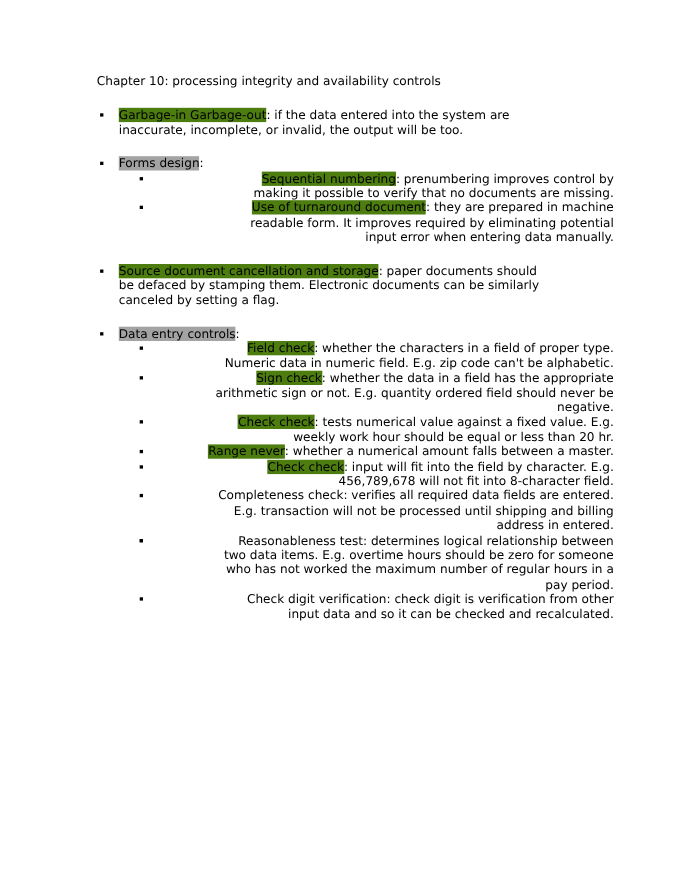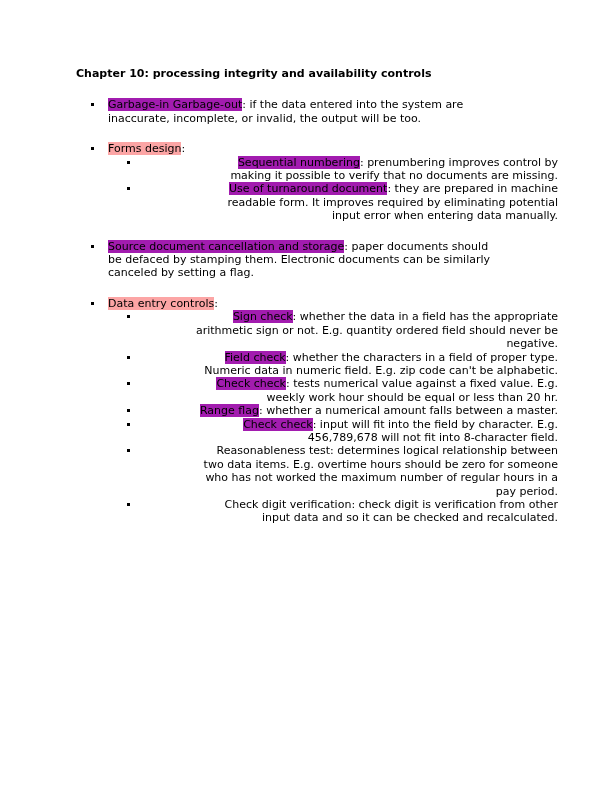--- a/index.html
+++ b/index.html
@@ -16,73 +16,76 @@
     overflow: hidden;
   }
   .content {
     position: absolute;
     left: 72px; top: 67px;
     width: 486px;
     font-size: 11px;
     line-height: 13.4px;
   }
   .doc-title {
-    margin: 0 0 18px 4px;
+    margin: 0 0 18px 16px;
     font-size: 11px;
-    font-weight: bold;
+    font-weight: normal;
     line-height: 13.4px;
   }
   ul.bullets { list-style: none; margin: 0; padding: 0; }
   ul.bullets li {
     position: relative;
     white-space: pre-line;
   }
   li.lvl1 { padding-left: 36px; }
   li.lvl2 { padding-left: 72px; text-align: right; }
   li.gap  { margin-top: 17px; }
   .marker {
     position: absolute;
     top: 5px;
     width: 3px; height: 3px;
     background: #000000;
   }
   li.lvl1 > .marker { left: 19px; }
   li.lvl2 > .marker { left: 55px; }
-  .hl-yellow { background: #a21caf; }
-  .hl-cyan   { background: #fca5a5; }
+  .hl-yellow { background: #4d7c0f; }
+  .hl-cyan   { background: #a3a3a3; }
 </style>
 </head>
 <body>
 
 <div class="page">
   <div class="content">
     <div class="doc-title">Chapter 10: processing integrity and availability controls</div>
     <ul class="bullets">
         <li class="lvl1"><span class="marker"></span><span class="hl-yellow">Garbage-in Garbage-out</span><span>: if the data entered into the system are
 inaccurate, incomplete, or invalid, the output will be too.</span></li>
         <li class="lvl1 gap"><span class="marker"></span><span class="hl-cyan">Forms design</span><span>:</span></li>
         <li class="lvl2"><span class="marker"></span><span class="hl-yellow">Sequential numbering</span><span>: prenumbering improves control by
 making it possible to verify that no documents are missing.</span></li>
         <li class="lvl2"><span class="marker"></span><span class="hl-yellow">Use of turnaround document</span><span>: they are prepared in machine
 readable form. It improves required by eliminating potential
 input error when entering data manually.</span></li>
         <li class="lvl1 gap"><span class="marker"></span><span class="hl-yellow">Source document cancellation and storage</span><span>: paper documents should
 be defaced by stamping them. Electronic documents can be similarly
 canceled by setting a flag.</span></li>
         <li class="lvl1 gap"><span class="marker"></span><span class="hl-cyan">Data entry controls</span><span>:</span></li>
+        <li class="lvl2"><span class="marker"></span><span class="hl-yellow">Field check</span><span>: whether the characters in a field of proper type.
+Numeric data in numeric field. E.g. zip code can't be alphabetic.</span></li>
         <li class="lvl2"><span class="marker"></span><span class="hl-yellow">Sign check</span><span>: whether the data in a field has the appropriate
 arithmetic sign or not. E.g. quantity ordered field should never be
 negative.</span></li>
-        <li class="lvl2"><span class="marker"></span><span class="hl-yellow">Field check</span><span>: whether the characters in a field of proper type.
-Numeric data in numeric field. E.g. zip code can't be alphabetic.</span></li>
         <li class="lvl2"><span class="marker"></span><span class="hl-yellow">Check check</span><span>: tests numerical value against a fixed value. E.g.
 weekly work hour should be equal or less than 20 hr.</span></li>
-        <li class="lvl2"><span class="marker"></span><span class="hl-yellow">Range flag</span><span>: whether a numerical amount falls between a master.</span></li>
+        <li class="lvl2"><span class="marker"></span><span class="hl-yellow">Range never</span><span>: whether a numerical amount falls between a master.</span></li>
         <li class="lvl2"><span class="marker"></span><span class="hl-yellow">Check check</span><span>: input will fit into the field by character. E.g.
 456,789,678 will not fit into 8-character field.</span></li>
+        <li class="lvl2"><span class="marker"></span><span>Completeness check: verifies all required data fields are entered.
+E.g. transaction will not be processed until shipping and billing
+address in entered.</span></li>
         <li class="lvl2"><span class="marker"></span></li>
         <li class="lvl2"><span class="marker"></span><span>Reasonableness test: determines logical relationship between
 two data items. E.g. overtime hours should be zero for someone
 who has not worked the maximum number of regular hours in a
 pay period.</span></li>
         <li class="lvl2"><span class="marker"></span><span>Check digit verification: check digit is verification from other
 input data and so it can be checked and recalculated.</span></li>
       </ul>
   </div>
 </div>

